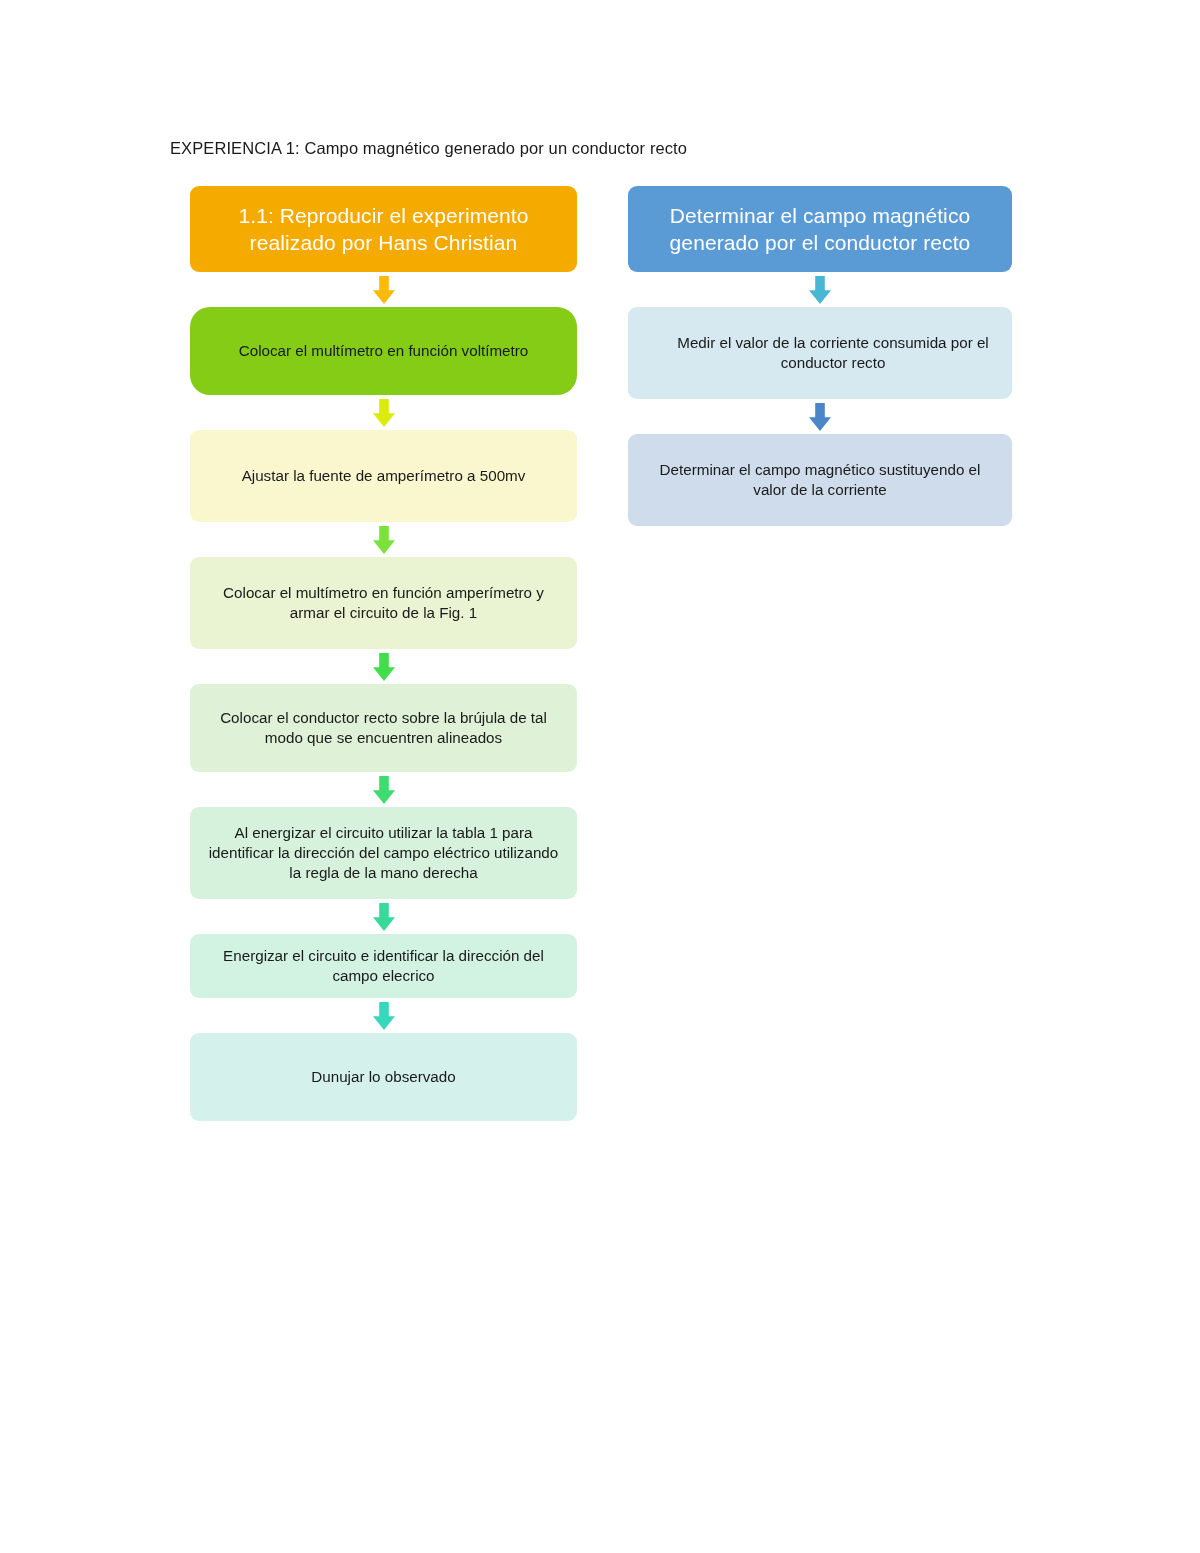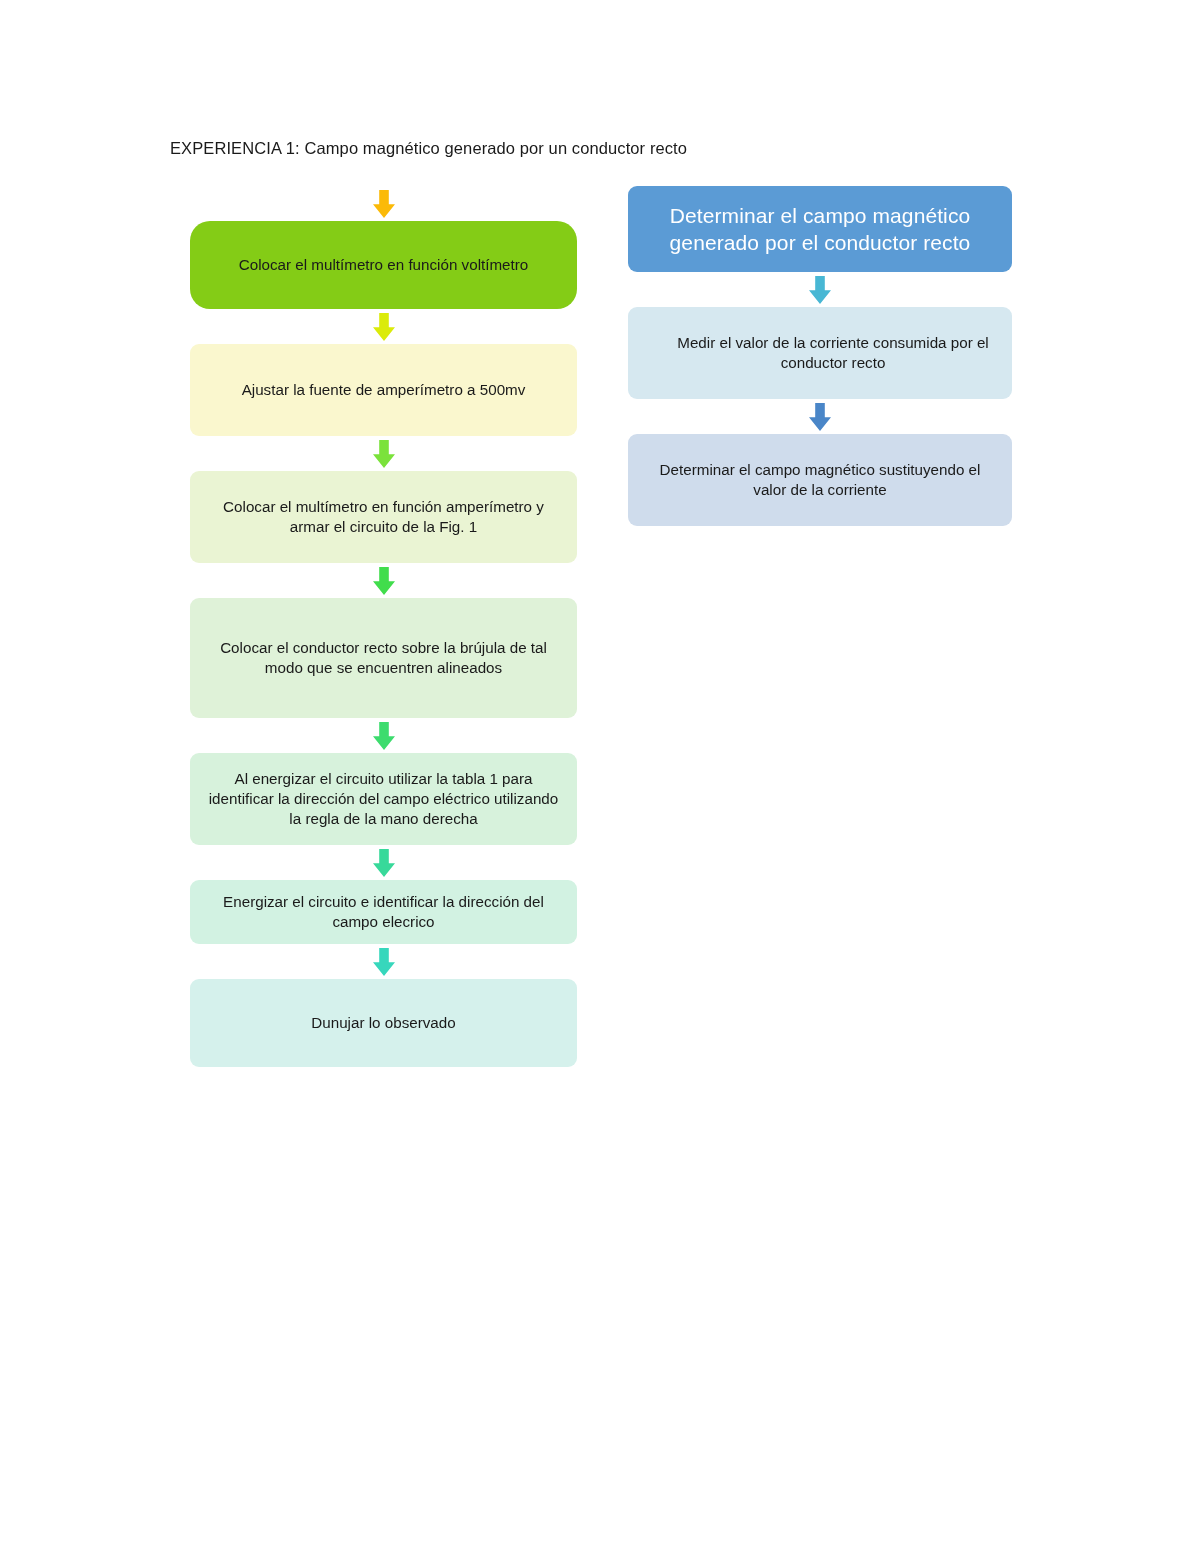--- a/index.html
+++ b/index.html
@@ -72,40 +72,43 @@
   }
   .arrow-svg {
     display: block;
   }
 
   
   #col-left .node.header { height: 86px; }
   #col-left .n1 { height: 88px; }
   #col-left .n2 { height: 92px; }
   #col-left .n3 { height: 92px; }
-  #col-left .n4 { height: 120px; text-align: center; }
+  #col-left .n4 { height: 88px; text-align: center; }
   #col-left .n5 { height: 92px; }
   #col-left .n6 { height: 64px; }
   #col-left .n7 { height: 88px; }
 
   #col-right .node.header { height: 86px; }
   #col-right .n1 { height: 92px; }
   #col-right .n2 { height: 92px; }
 </style>
 </head>
 <body>
 
 <div class="page">
 
   <div class="doc-title">
     <span class="bold">EXPERIENCIA 1:</span><span> Campo magnético generado por un conductor recto</span>
   </div>
 
   <div class="column" id="col-left">
 
+    <div class="node header" style="background: rgb(245, 170, 0);">
+      <span class="node-text">1.1: Reproducir el experimento realizado por Hans Christian</span>
+    </div>
 
     <div class="connector">
       <span class="arrow-holder">
           <svg class="arrow-svg" width="22" height="28" viewBox="0 0 22 28">
             <path d="M6.2 0 H15.8 V14.2 H22 L11 28 L0 14.2 H6.2 Z" fill="#FBBA08"></path>
           </svg>
         </span>
     </div>
 
     <div class="node n1" style="background: #84cc16; border-radius: 20px;">

